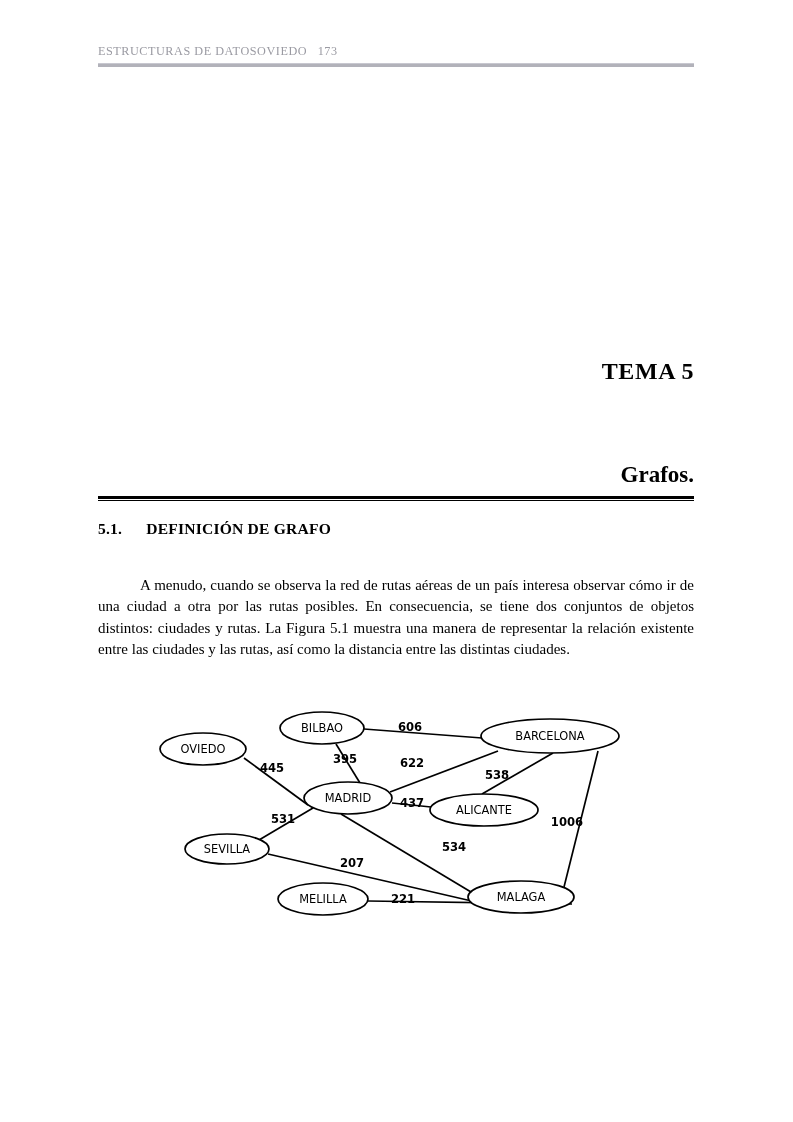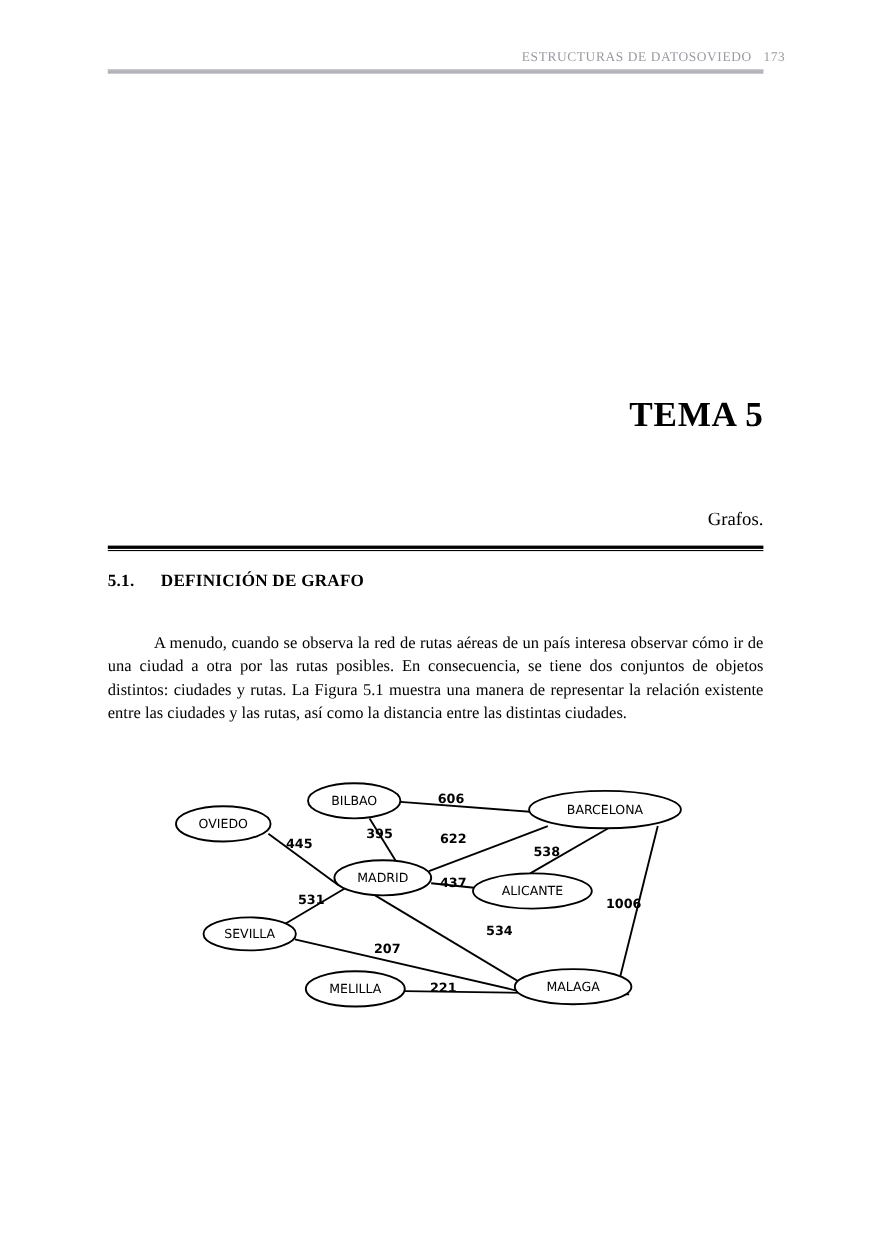--- a/index.html
+++ b/index.html
@@ -17,27 +17,26 @@
     overflow: hidden;
   }
 
   
   .running-head {
     position: absolute;
     left: 98px;
     top: 44px;
     width: 596px;
     display: flex;
-    justify-content: flex-end;
+    justify-content: flex-start;
     align-items: baseline;
     color: #9a9aa2;
     font-size: 11.5px;
     letter-spacing: 0.55px;
     font-variant: small-caps;
-    margin-left: 20px;
   }
   .running-head .rh-left { font-size: 12.2px; }
   .running-head .rh-right { font-size: 12.2px; }
   .rh-right .rh-page { margin-left: 7px; }
 
   .head-rule {
     position: absolute;
     left: 98px;
     top: 63px;
     width: 596px;
@@ -47,31 +46,31 @@
   }
 
   
   .tema {
     position: absolute;
     left: 98px;
     top: 358px;
     width: 596px;
     text-align: right;
     font-weight: bold;
-    font-size: 32px;
+    font-size: 24px;
     letter-spacing: 0.6px;
   }
   .doc-title {
     position: absolute;
     left: 98px;
     top: 462px;
     width: 596px;
     text-align: right;
-    font-weight: normal;
-    font-size: 17px;
+    font-weight: bold;
+    font-size: 23px;
   }
   .double-rule {
     position: absolute;
     left: 98px;
     top: 496px;
     width: 596px;
     height: 6px;
   }
   .double-rule .r1 { height: 2.5px; background: #000; }
   .double-rule .r2 { height: 1.4px; background: #000; margin-top: 1.6px; }

